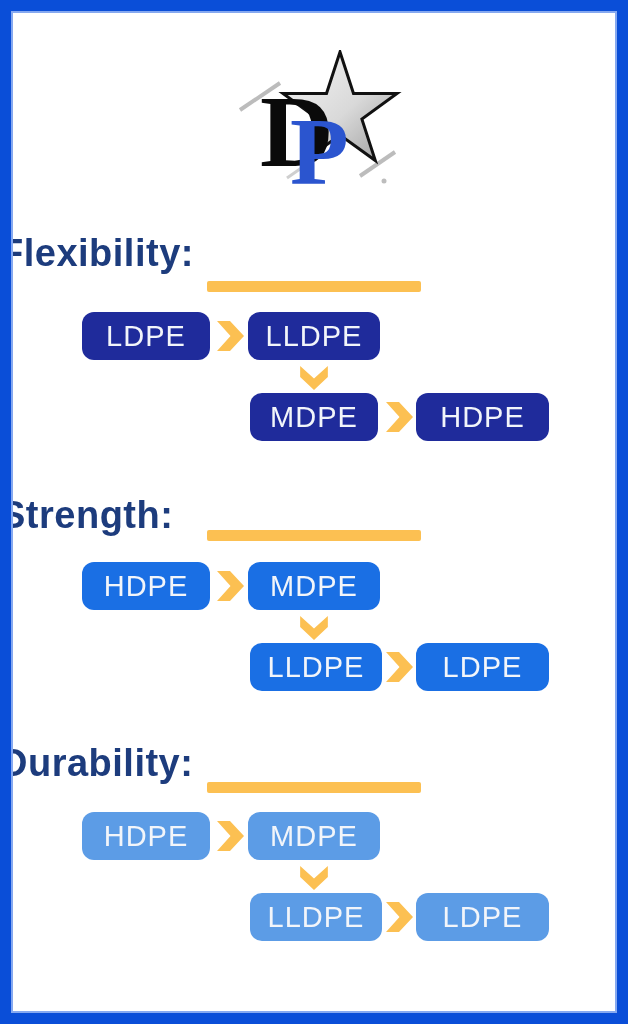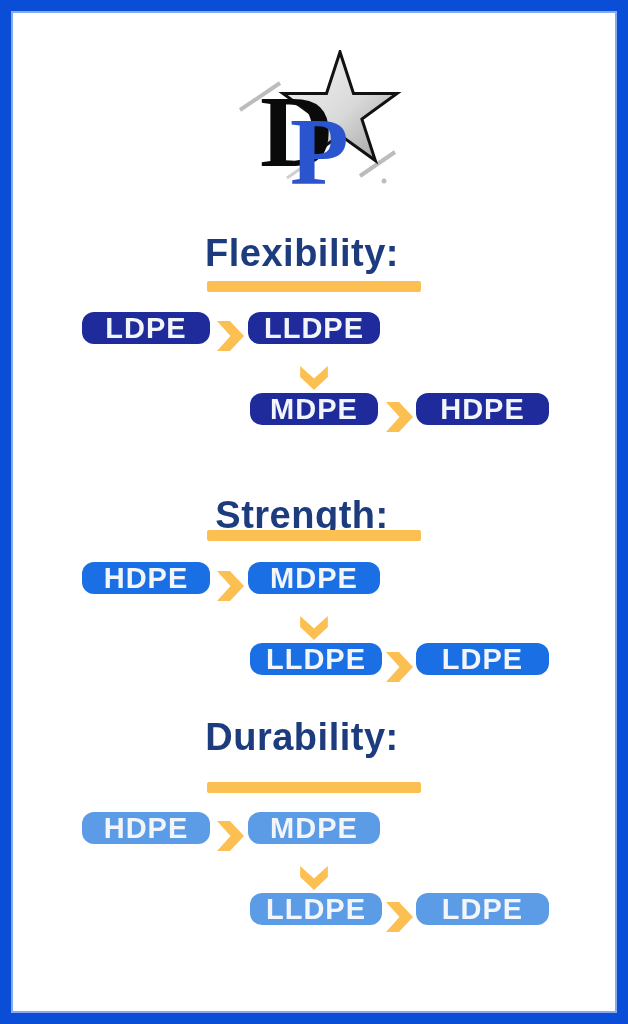--- a/index.html
+++ b/index.html
@@ -6,31 +6,31 @@
   #page{
     position:relative;width:628px;height:1024px;background:#ffffff;
     font-family:"Liberation Sans",sans-serif;overflow:hidden;
   }
   .frame{
     position:absolute;inset:0;border:11px solid #0a4ed8;
     box-shadow:inset 0 0 0 2px #86a9f0;pointer-events:none;z-index:5;
   }
   .logo{position:absolute;left:232px;top:50px;width:175px;height:145px;}
   .section-title{
-    position:absolute;left:0;width:604px;text-align:center;
+    position:absolute;left:0;width:604px;text-align:left;
     font-size:38px;font-weight:700;color:#1d3c7d;letter-spacing:.5px;
   }
   .underline{
     position:absolute;left:207px;width:214px;height:11px;
     background:#fcc052;border-radius:2px;
   }
   .pill{
-    position:absolute;height:32px;border-radius:12px;
+    position:absolute;height:48px;border-radius:12px;
     display:flex;align-items:center;justify-content:center;
-    color:#f2f5fa;font-size:29px;font-weight:700;letter-spacing:1px;
+    color:#f2f5fa;font-size:29px;font-weight:400;letter-spacing:1px;
   }
   .s1 .pill{background:#1f2b9b;}
   .s2 .pill{background:#1a6fe4;}
   .s3 .pill{background:#5c9ce6;}
   .arrow{position:absolute;}
   
   .pA{left:82px;}  .pB{left:248px;} .pC{left:250px;} .pD{left:416px;}
   .arAB{left:217px;width:27px;height:30px;}
   .arCD{left:386px;width:27px;height:30px;}
   .arDown{left:299px;width:30px;height:24px;}
@@ -99,21 +99,21 @@
     </svg>
 
     <div class="pill pC" style="top:643px;width:132px">LLDPE</div>
     <svg class="arrow arCD" style="top:652px" viewBox="0 0 27 30">
       <polygon points="0,0 13,0 27,15 13,30 0,30 13.5,15" fill="#fcc052"></polygon>
     </svg>
     <div class="pill pD" style="top:643px;width:133px">LDPE</div>
   </div>
 
   <div class="s3">
-    <div class="section-title" style="top:716px">Durability:</div>
+    <div class="section-title" style="top:742px">Durability:</div>
     <div class="underline" style="top:782px"></div>
 
     <div class="pill pA" style="top:812px;width:128px">HDPE</div>
     <svg class="arrow arAB" style="top:821px" viewBox="0 0 27 30">
       <polygon points="0,0 13,0 27,15 13,30 0,30 13.5,15" fill="#fcc052"></polygon>
     </svg>
     <div class="pill pB" style="top:812px;width:132px">MDPE</div>
 
     <svg class="arrow arDown" style="top:866px" viewBox="0 0 30 26">
       <polygon points="0,0 0,12 15,26 30,12 30,0 15,13.5" fill="#fcc052"></polygon>

